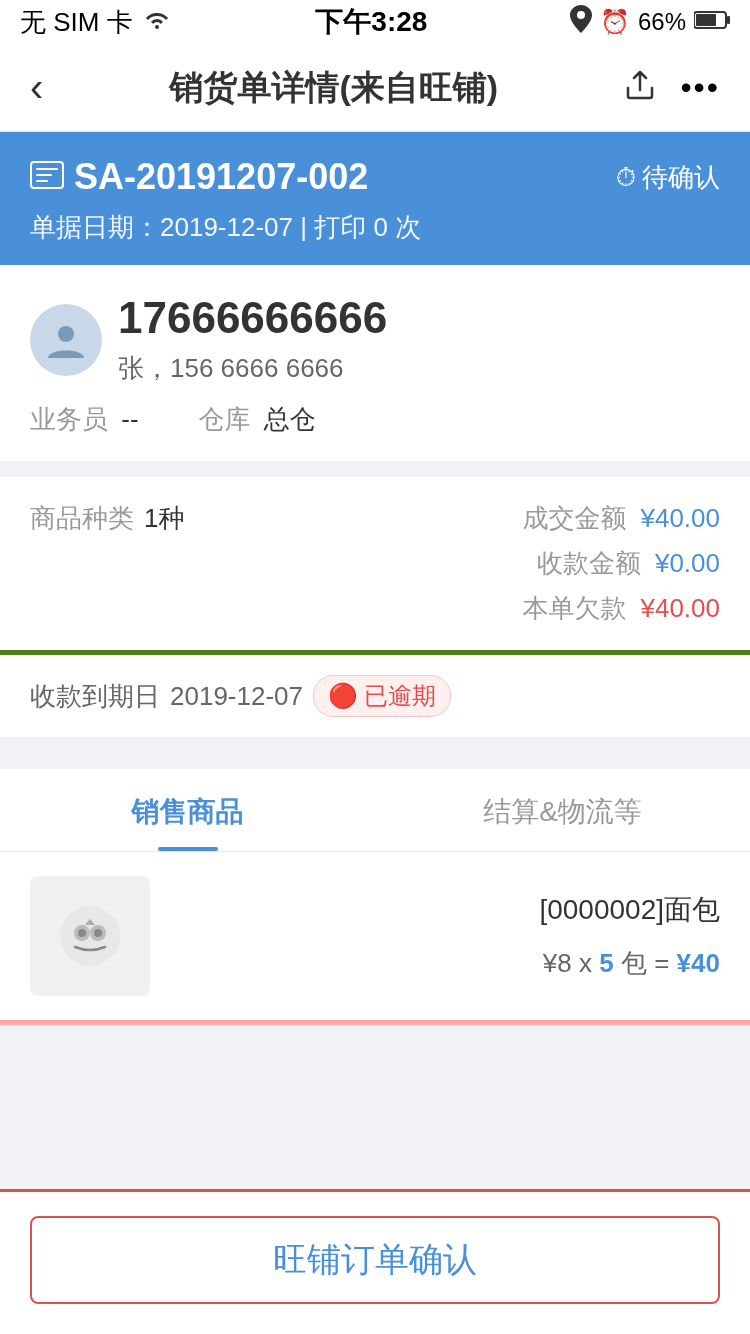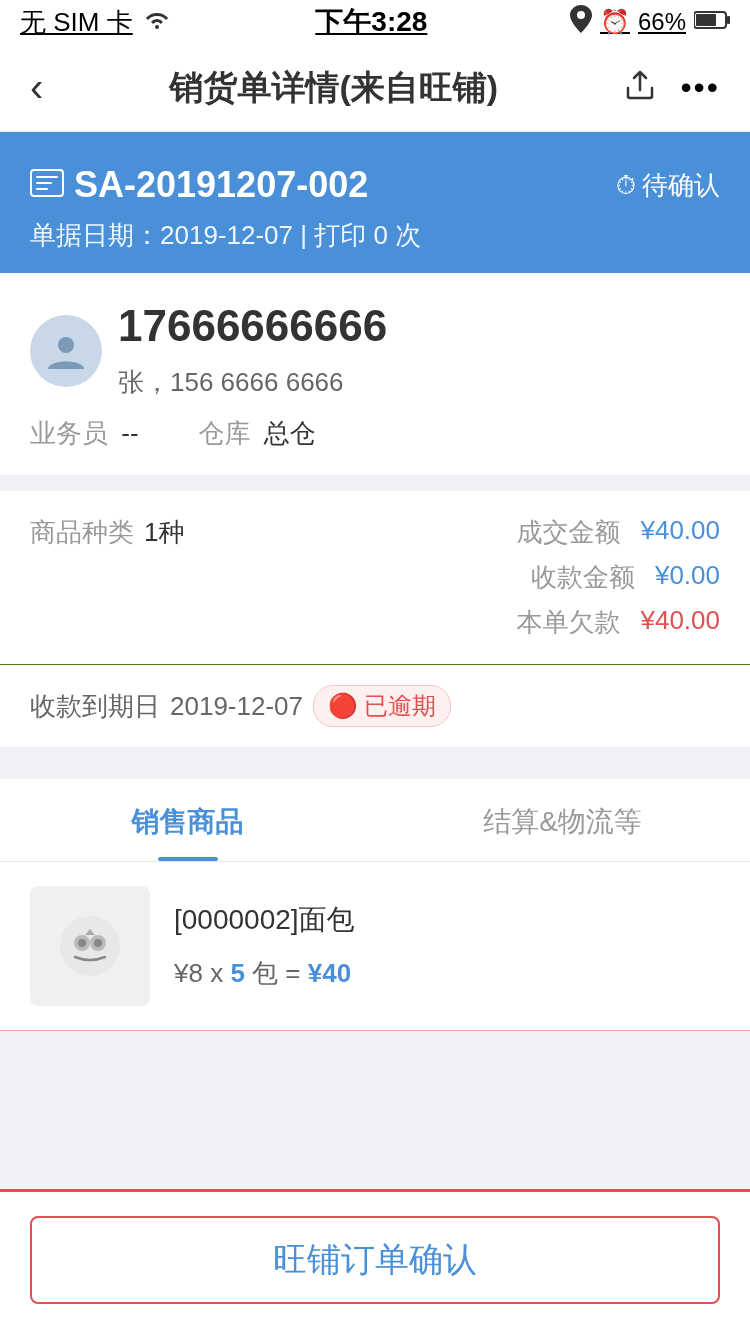--- a/index.html
+++ b/index.html
@@ -16,21 +16,20 @@
     
     .status-bar {
       background: #fff;
       height: 44px;
       display: flex;
       align-items: center;
       justify-content: space-between;
       padding: 0 20px;
       font-size: 26px;
       font-weight: 500;
-      text-decoration: underline;
     }
     .status-left { display: flex; align-items: center; gap: 8px; }
     .status-center { font-weight: 600; font-size: 28px; }
     .status-right { display: flex; align-items: center; gap: 8px; font-size: 24px; }
 
     
     .nav-bar {
       background: #fff;
       height: 88px;
       display: flex;
@@ -42,21 +41,21 @@
     .nav-title {
       font-size: 34px;
       font-weight: 600;
       color: #333;
     }
     .nav-icons { display: flex; align-items: center; gap: 24px; }
 
     
     .header-card {
       background: #4A90D9;
-      padding: 32px 30px 20px;
+      padding: 24px 30px 20px;
     }
     .header-card-row1 {
       display: flex;
       justify-content: space-between;
       align-items: center;
     }
     .order-id {
       color: #fff;
       font-size: 36px;
       font-weight: 700;
@@ -98,21 +97,21 @@
       justify-content: center;
       font-size: 40px;
       color: #7a9ab8;
     }
     .customer-phone {
       font-size: 44px;
       font-weight: 600;
       color: #333;
     }
     .customer-name {
-      margin-top: 14px;
+      margin-top: 8px;
       font-size: 26px;
       color: #666;
     }
     .customer-meta {
       margin-top: 16px;
       display: flex;
       gap: 60px;
       font-size: 26px;
       color: #666;
     }
@@ -145,37 +144,38 @@
     .summary-left .label { color: #999; }
     .summary-left .value { color: #333; }
     .summary-right {
       display: flex;
       flex-direction: column;
       align-items: flex-end;
       gap: 10px;
     }
     .amount-row {
       display: flex;
-      gap: 20px;
+      gap: 14px;
+      align-items: center;
       font-size: 26px;
     }
     .amount-label { color: #999; }
     .amount-value { color: #4A90D9; font-weight: 500; }
     .amount-value.red { color: #e05050; }
 
     
     .due-section {
       background: #fff;
       padding: 20px 30px;
       font-size: 26px;
       color: #666;
       display: flex;
       align-items: center;
       gap: 10px;
-      border-top: 1px solid #4d7c0f;
+      border-top: 5px solid #4d7c0f;
     }
     .overdue-badge {
       background: #fff0f0;
       color: #e05050;
       border: 1px solid #f5c6c6;
       border-radius: 20px;
       padding: 4px 14px;
       font-size: 24px;
       display: flex;
       align-items: center;
@@ -219,21 +219,22 @@
     
     .product-list {
       padding: 0;
     }
     .product-item {
       display: flex;
       align-items: center;
       padding: 24px 30px;
       gap: 24px;
       background: #fff;
-      border-bottom: 1px solid #fca5a5;
+      border-bottom: 5px solid #fca5a5;
+      text-align: right;
     }
     .product-thumb {
       width: 120px;
       height: 120px;
       background: #f0f0f0;
       border-radius: 8px;
       display: flex;
       align-items: center;
       justify-content: center;
       flex-shrink: 0;

